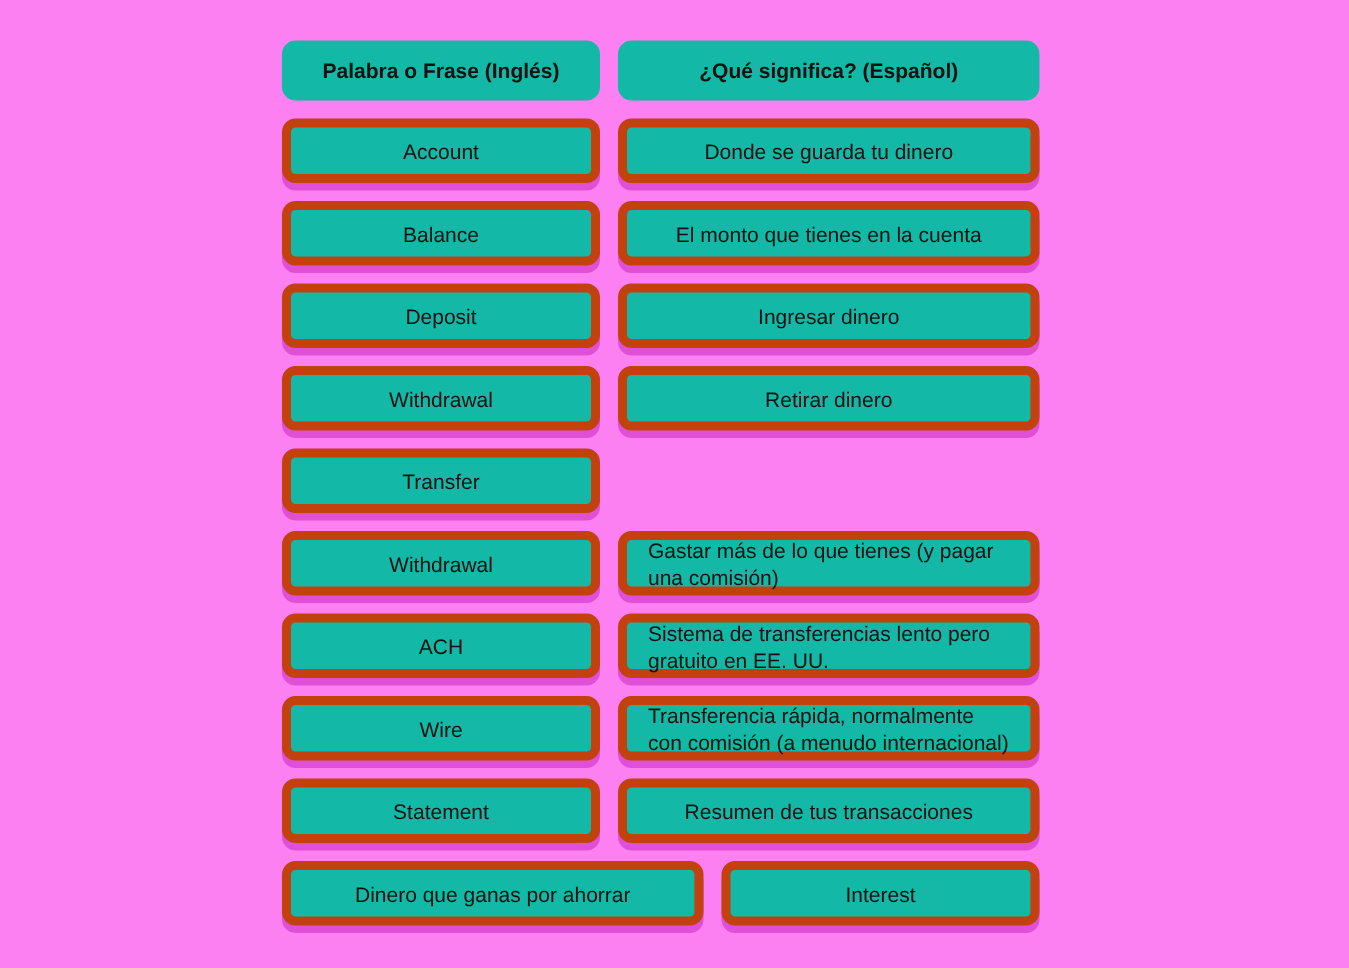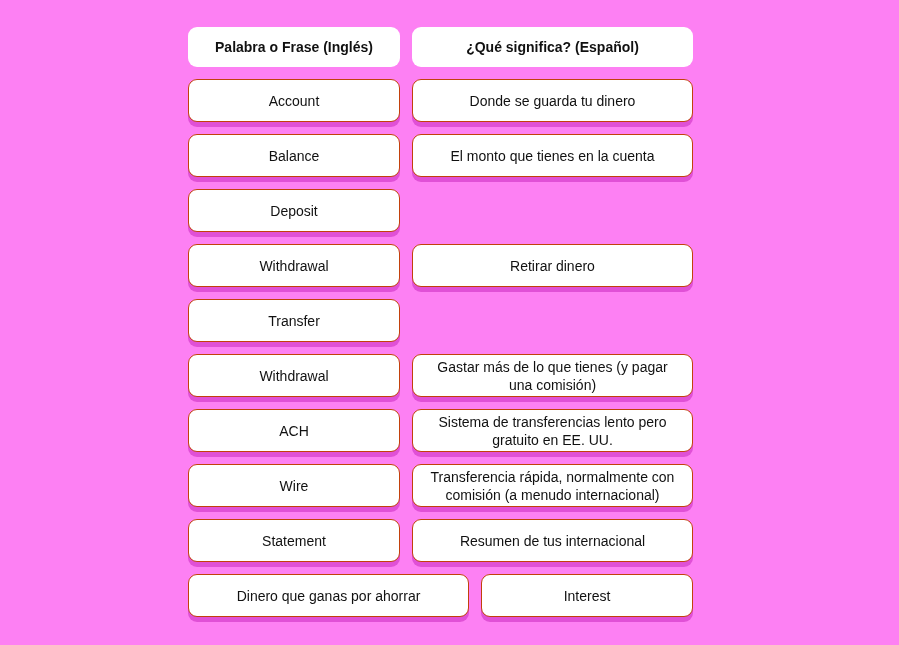--- a/index.html
+++ b/index.html
@@ -24,40 +24,39 @@
     .row {
       display: flex;
       gap: 12px;
       margin-bottom: 12px;
     }
     .row.header-row {
       margin-bottom: 12px;
     }
     .cell {
       box-sizing: border-box;
-      background: #ffffff;
+      background: #14b8a6;
       border-radius: 9px;
       display: flex;
       align-items: center;
       justify-content: center;
-      text-align: center;
       font-size: 14px;
       line-height: 18px;
       padding: 0 14px;
     }
     .cell.term { width: 212px; }
     .cell.def { width: 281px; }
     .header-row .cell {
       height: 40px;
       font-weight: bold;
       font-size: 14px;
     }
     .data-row .cell {
       height: 43px;
-      border: 1px solid #c2410c;
+      border: 6px solid #c2410c;
       box-shadow: 0 5px 0 0 #e050d6;
     }
   </style>
 </head>
 <body>
 
 <div class="table">
   <div class="row header-row">
     <div class="cell term">Palabra o Frase (Inglés)</div>
     <div class="cell def">¿Qué significa? (Español)</div>
@@ -66,20 +65,21 @@
   <div class="row data-row">
     <div class="cell term">Account</div>
     <div class="cell def">Donde se guarda tu dinero</div>
   </div>
   <div class="row data-row">
     <div class="cell term">Balance</div>
     <div class="cell def">El monto que tienes en la cuenta</div>
   </div>
   <div class="row data-row">
     <div class="cell term">Deposit</div>
+    <div class="cell def">Ingresar dinero</div>
   </div>
   <div class="row data-row">
     <div class="cell term">Withdrawal</div>
     <div class="cell def">Retirar dinero</div>
   </div>
   <div class="row data-row">
     <div class="cell term">Transfer</div>
   </div>
   <div class="row data-row">
     <div class="cell term">Withdrawal</div>
@@ -88,19 +88,19 @@
   <div class="row data-row">
     <div class="cell term">ACH</div>
     <div class="cell def">Sistema de transferencias lento pero gratuito en EE. UU.</div>
   </div>
   <div class="row data-row">
     <div class="cell term">Wire</div>
     <div class="cell def">Transferencia rápida, normalmente con comisión (a menudo internacional)</div>
   </div>
   <div class="row data-row">
     <div class="cell term">Statement</div>
-    <div class="cell def">Resumen de tus internacional</div>
+    <div class="cell def">Resumen de tus transacciones</div>
   </div>
   <div class="row data-row">
     <div class="cell def">Dinero que ganas por ahorrar</div>
     <div class="cell term">Interest</div>
   </div>
 </div>
 
 </body></html>

